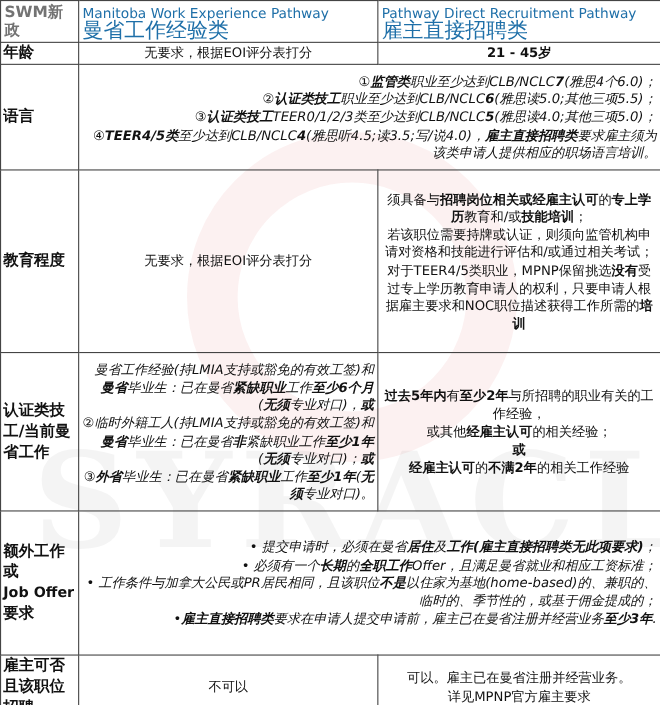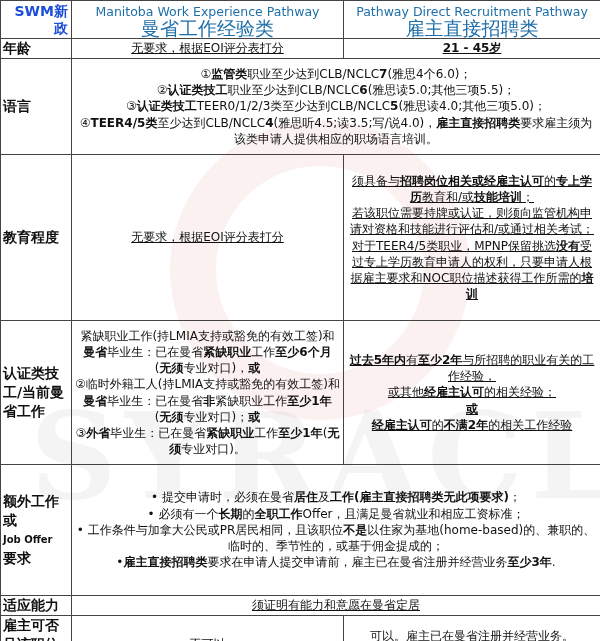--- a/index.html
+++ b/index.html
@@ -8,26 +8,26 @@
   .watermark { position: absolute; pointer-events: none; }
   .wm-circle { left: 170px; top: 120px; width: 300px; height: 300px; border-radius: 50%;
                border: 46px solid rgba(214, 60, 60, 0.07); box-sizing: border-box; }
   .wm-text { left: 30px; top: 385px; font-family: "DejaVu Serif", serif; font-size: 120px;
              letter-spacing: 8px; color: rgba(150, 150, 150, 0.10); font-weight: bold; }
   table { position: absolute; left: 0; top: 0; width: 600px; border-collapse: collapse;
           table-layout: fixed; }
   td, th { border: 1px solid #444; padding: 0 3px; vertical-align: middle; font-size: 12px;
            line-height: 16.2px; }
   .hdr { background: #ffffff; }
-  .hdr-label { color: #1d4ed8; font-weight: bold; font-size: 14px; text-align: right; }
-  .hdr-col { color: #1e6fa8; text-align: center; font-size: 12.5px; line-height: 17px; }
+  .hdr-label { color: #737373; font-weight: bold; font-size: 14px; text-align: left; }
+  .hdr-col { color: #1e6fa8; text-align: left; font-size: 12.5px; line-height: 17px; }
   .hdr-col .zh { font-weight: normal; font-size: 19px; }
   .rowlabel { font-weight: bold; font-size: 14px; text-align: left; line-height: 19px; padding: 0 2px; }
-  .center { text-align: center; text-decoration: underline; }
-  .left { text-align: center; }
+  .center { text-align: center; }
+  .left { text-align: right; font-style: italic; }
   b { font-weight: bold; }
   .cell-line { display: block; }
 </style>
 </head>
 <body>
 
 <div class="watermark wm-circle"></div>
 <div class="watermark wm-text">SYRACLE</div>
 
 <table>
@@ -72,51 +72,47 @@
     <td class="center">
       <span>须具备与</span><b>招聘岗位相关或经雇主认可</b><span>的</span><b>专上学历</b><span>教育和/或</span><b>技能培训</b><span>；</span>
       <span class="cell-line">若该职位需要持牌或认证，则须向监管机构申请对资格和技能进行评估和/或通过相关考试；</span>
       <span>对于TEER4/5类职业，MPNP保留挑选</span><b>没有</b><span>受过专上学历教育申请人的权利，只要申请人根据雇主要求和NOC职位描述获得工作所需的</span><b>培训</b>
     </td>
   </tr>
 
   <tr style="height:144px">
     <td class="rowlabel">认证类技工/当前曼省工作</td>
     <td class="left">
-      <span class="cell-line"><span>紧缺职业工作(持LMIA支持或豁免的有效工签)和</span><b>曼省</b><span>毕业生：已在曼省</span><b>紧缺职业</b><span>工作</span><b>至少6个月</b><span>(</span><b>无须</b><span>专业对口)，</span><b>或</b></span>
+      <span class="cell-line"><span>曼省工作经验(持LMIA支持或豁免的有效工签)和</span><b>曼省</b><span>毕业生：已在曼省</span><b>紧缺职业</b><span>工作</span><b>至少6个月</b><span>(</span><b>无须</b><span>专业对口)，</span><b>或</b></span>
       <span class="cell-line"><span>②临时外籍工人(持LMIA支持或豁免的有效工签)和</span><b>曼省</b><span>毕业生：已在曼省</span><b>非</b><span>紧缺职业工作</span><b>至少1年</b><span>(</span><b>无须</b><span>专业对口)；</span><b>或</b></span>
       <span class="cell-line"><span>③</span><b>外省</b><span>毕业生：已在曼省</span><b>紧缺职业</b><span>工作</span><b>至少1年</b><span>(</span><b>无须</b><span>专业对口)。</span></span>
     </td>
     <td class="center">
       <span class="cell-line"><b>过去5年内</b><span>有</span><b>至少2年</b><span>与所招聘的职业有关的工作经验，</span></span>
       <span class="cell-line"><span>或其他</span><b>经雇主认可</b><span>的相关经验；</span></span>
       <b class="cell-line">或</b>
       <span class="cell-line"><b>经雇主认可</b><span>的</span><b>不满2年</b><span>的相关工作经验</span></span>
     </td>
   </tr>
 
   <tr style="height:131px">
     <td class="rowlabel">
       <span class="cell-line">额外工作</span>
       <span class="cell-line">或</span>
-      <span class="cell-line" style="font-size:10px">Job Offer</span>
+      <span class="cell-line" style="font-size:13px">Job Offer</span>
       <span class="cell-line">要求</span>
     </td>
     <td colspan="2" class="left">
       <span class="cell-line"><span>• 提交申请时，必须在曼省</span><b>居住</b><span>及</span><b>工作</b><b>(雇主直接招聘类无此项要求)</b><span>；</span></span>
       <span class="cell-line"><span>• 必须有一个</span><b>长期</b><span>的</span><b>全职工作</b><span>Offer，且满足曼省就业和相应工资标准；</span></span>
       <span class="cell-line"><span>• 工作条件与加拿大公民或PR居民相同，且该职位</span><b>不是</b><span>以住家为基地(home-based)的、兼职的、临时的、季节性的，或基于佣金提成的；</span></span>
       <span class="cell-line"><span>•</span><b>雇主直接招聘类</b><span>要求在申请人提交申请前，雇主已在曼省注册并经营业务</span><b>至少3年</b><span>.</span></span>
     </td>
   </tr>
 
-  <tr style="height:20px">
-    <td class="rowlabel">适应能力</td>
-    <td colspan="2" class="center">须证明有能力和意愿在曼省定居</td>
-  </tr>
 
   <tr style="height:56px">
     <td class="rowlabel">
       <span class="cell-line">雇主可否</span>
       <span class="cell-line">且该职位</span>
       <span class="cell-line">招聘</span>
     </td>
     <td class="center">不可以</td>
     <td class="center">
       <span class="cell-line">可以。雇主已在曼省注册并经营业务。</span>

